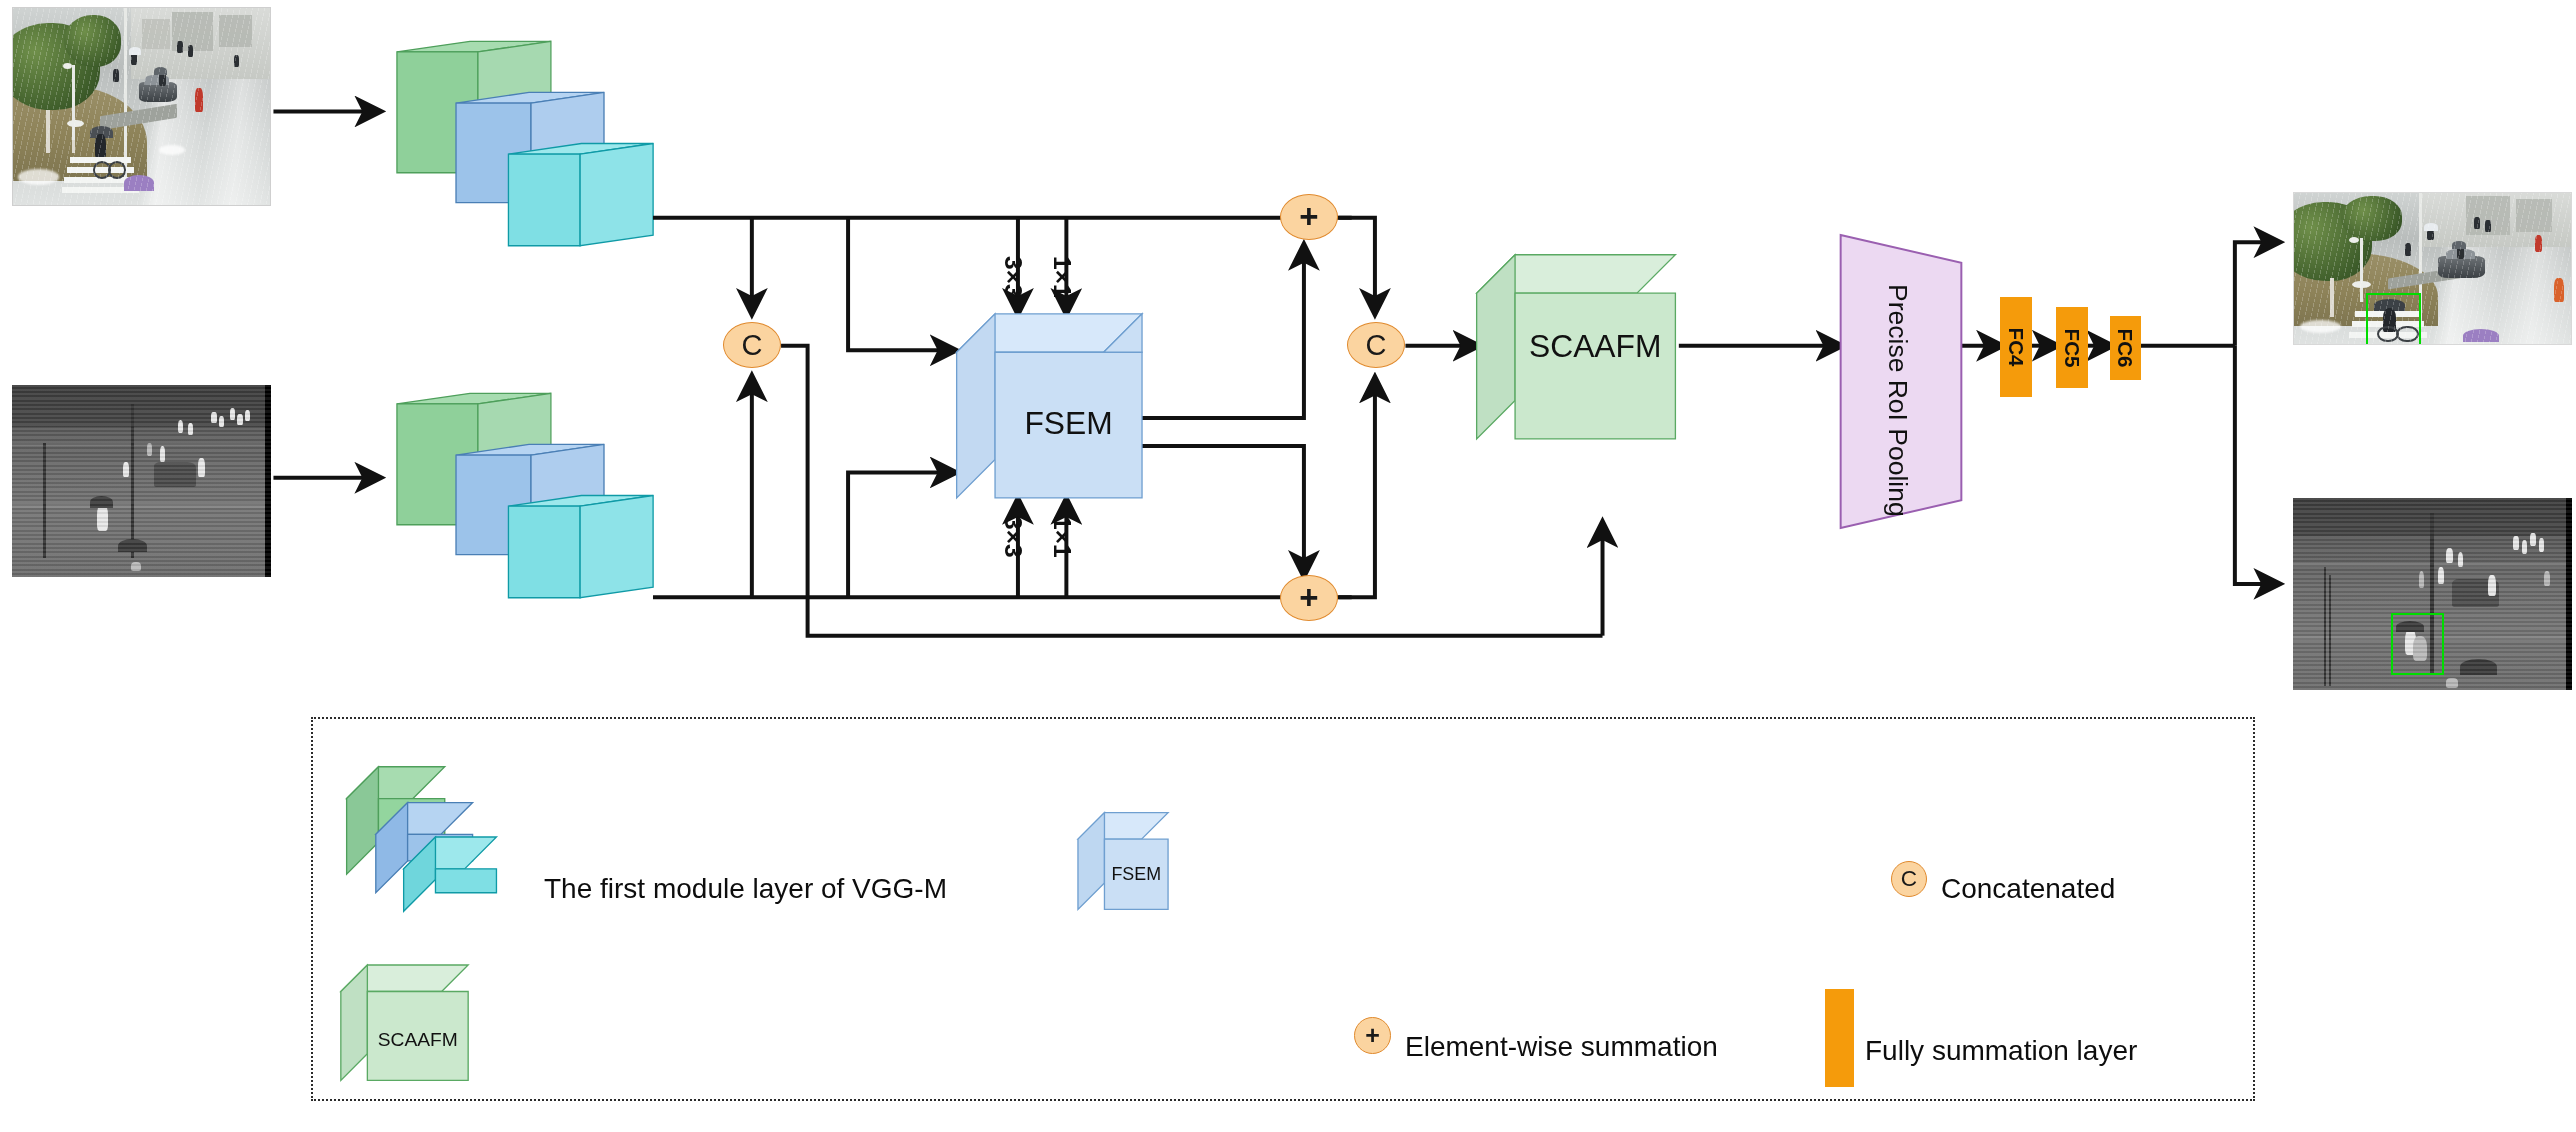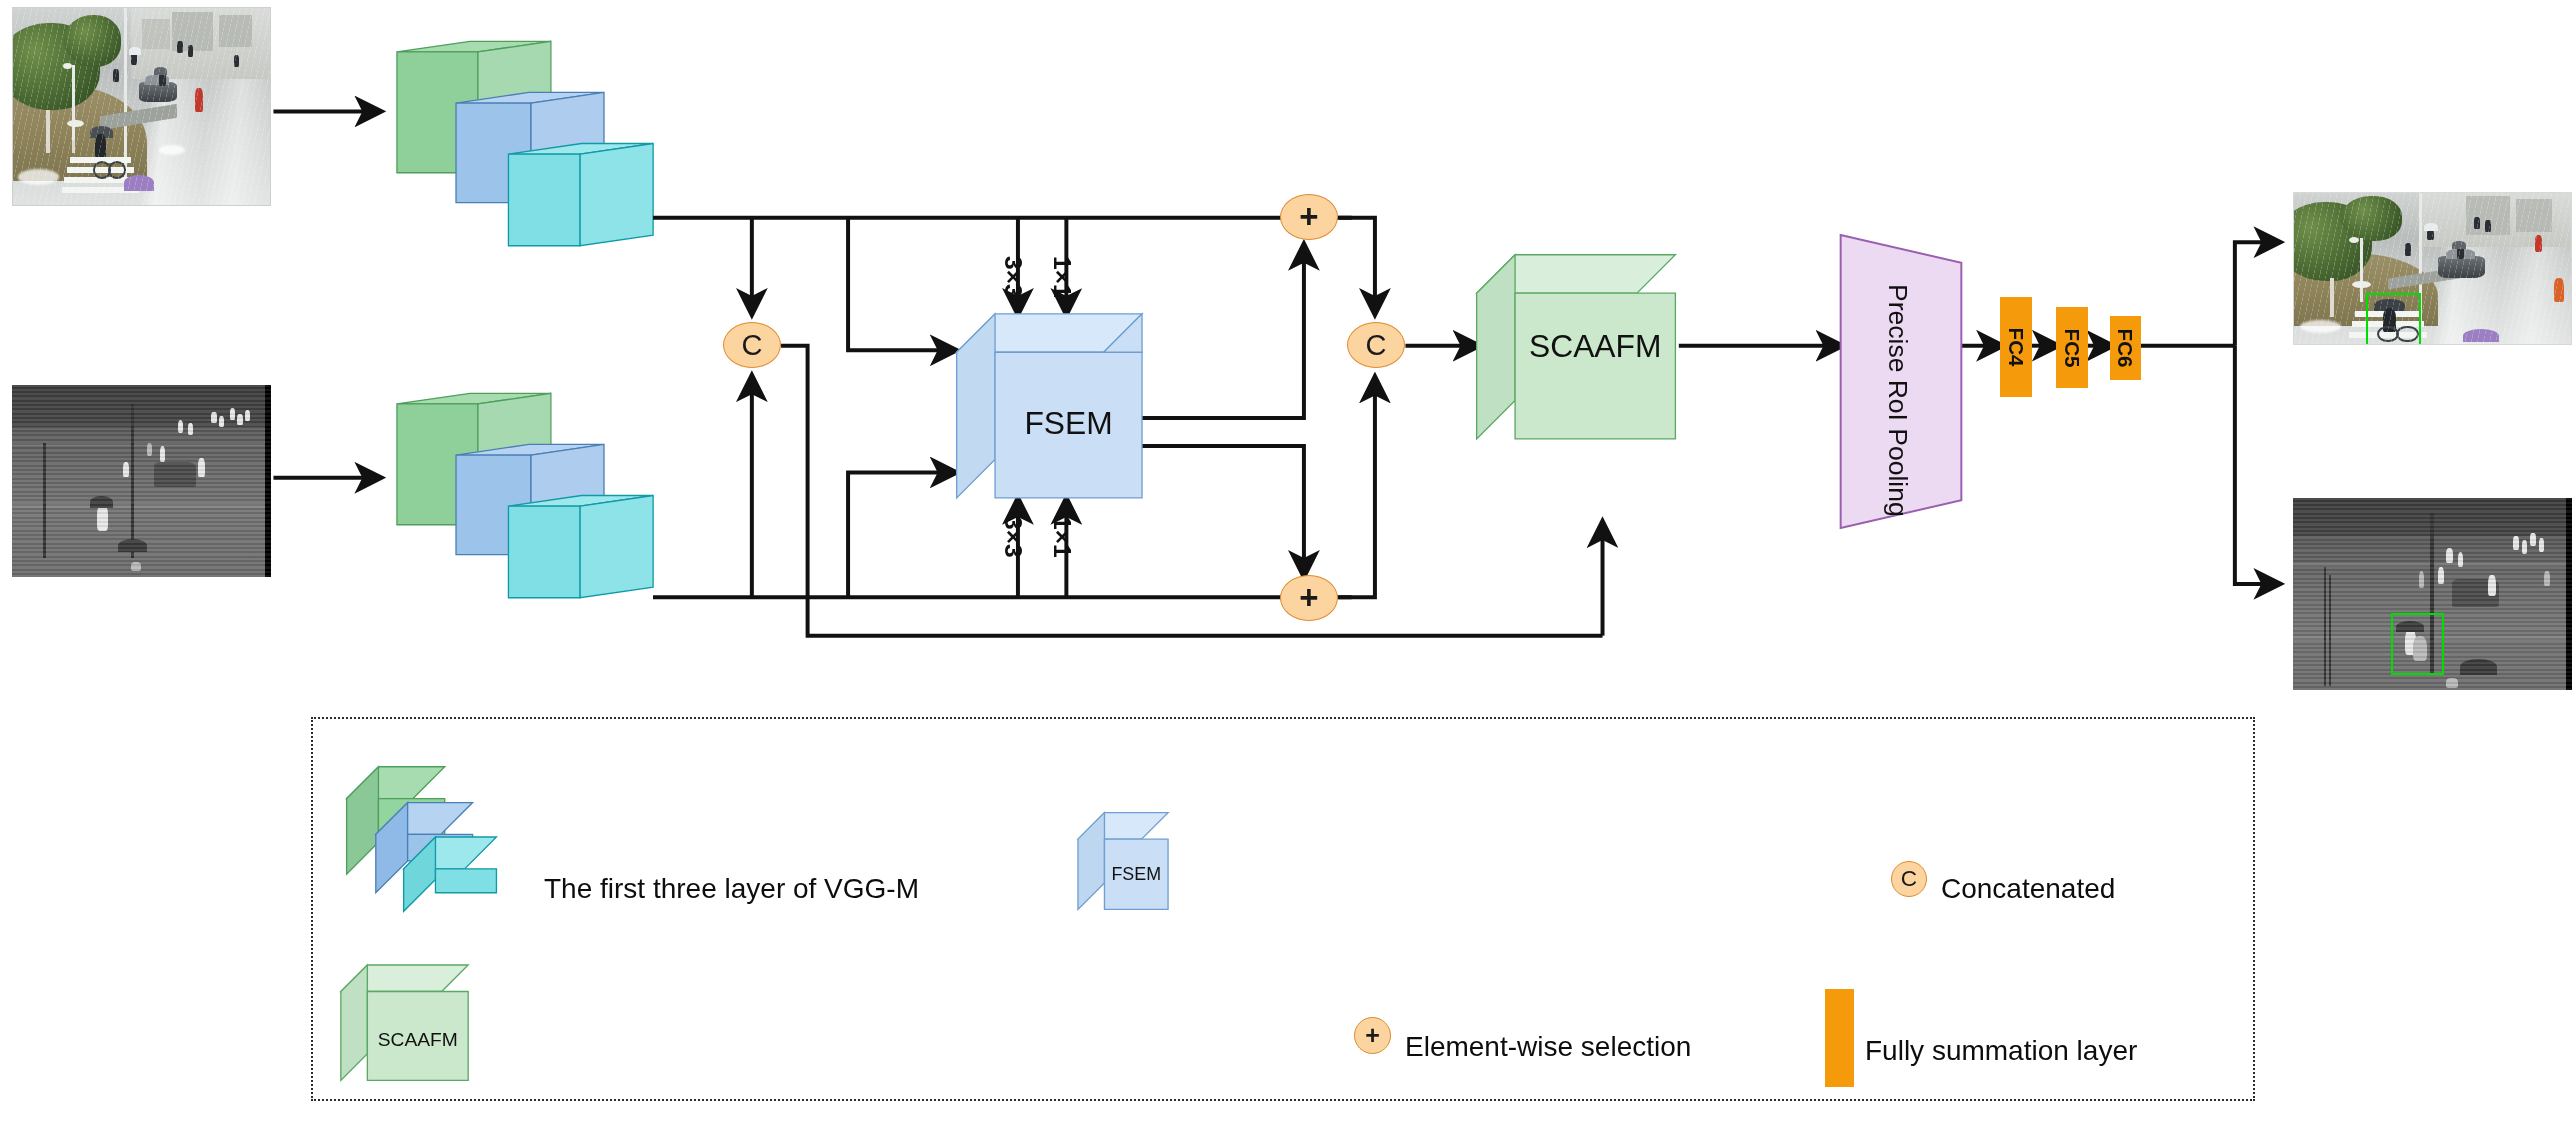--- a/index.html
+++ b/index.html
@@ -407,21 +407,21 @@
 
       <polygon points="54,112 102,64 200,64 152,112" fill="#b6d4f2" stroke="#4a7fb5" stroke-width="2"></polygon>
       <polygon points="54,112 54,200 102,152 102,64" fill="#8fb9e6" stroke="#4a7fb5" stroke-width="2"></polygon>
       <polygon points="102,112 200,112 200,152 102,152" fill="#9cc3ea" stroke="#4a7fb5" stroke-width="2"></polygon>
 
       <polygon points="96,164 144,116 236,116 188,164" fill="#9de8ec" stroke="#0f9aa6" stroke-width="2"></polygon>
       <polygon points="96,164 96,228 144,180 144,116" fill="#6fd6dc" stroke="#0f9aa6" stroke-width="2"></polygon>
       <polygon points="144,164 236,164 236,200 144,200" fill="#7fdfe4" stroke="#0f9aa6" stroke-width="2"></polygon>
     </svg>
   </div>
-  <div class="legend-text" style="left:544px; top:873px; font-size:28px;">The first three layer of VGG-M</div>
+  <div class="legend-text" style="left:544px; top:873px; font-size:28px;">The first module layer of VGG-M</div>
 
   <div style="position:absolute; left:1075px; top:810px;">
     <svg width="100" height="106" style="overflow:visible;" viewBox="0 0 150 160">
       <polygon points="4,44 44,4 140,4 100,44" fill="#d7e8fa" stroke="#6f9fd0" stroke-width="2"></polygon>
       <polygon points="4,44 4,150 44,110 44,4" fill="#bed7f1" stroke="#6f9fd0" stroke-width="2"></polygon>
       <polygon points="44,44 140,44 140,150 44,150" fill="#cadff5" stroke="#6f9fd0" stroke-width="2"></polygon>
       <text x="92" y="105" text-anchor="middle" font-family="Liberation Sans, sans-serif" font-size="27" fill="#111">FSEM</text>
     </svg>
   </div>
 
@@ -435,19 +435,19 @@
       <polygon points="4,46 44,6 196,6 156,46" fill="#d9eedb" stroke="#5aa963" stroke-width="2"></polygon>
       <polygon points="4,46 4,180 44,140 44,6" fill="#bfe0c3" stroke="#5aa963" stroke-width="2"></polygon>
       <polygon points="44,46 196,46 196,180 44,180" fill="#cbe8cd" stroke="#5aa963" stroke-width="2"></polygon>
       <text x="120" y="128" text-anchor="middle" font-family="Liberation Sans, sans-serif" font-size="29" fill="#111">SCAAFM</text>
     </svg>
   </div>
 
   <div class="opnode" style="left:1354px; top:1017px; width:37px; height:37px; font-size:25px; font-weight:bold;">
     <span>+</span>
   </div>
-  <div class="legend-text" style="left:1405px; top:1031px; font-size:28px;">Element-wise selection</div>
+  <div class="legend-text" style="left:1405px; top:1031px; font-size:28px;">Element-wise summation</div>
 
   <div class="legend-bar" style="left:1825px; top:989px; width:29px; height:98px;"></div>
   <div class="legend-text" style="left:1865px; top:1035px; font-size:28px;">Fully summation layer</div>
 
 </div>
 
 
 </body></html>

